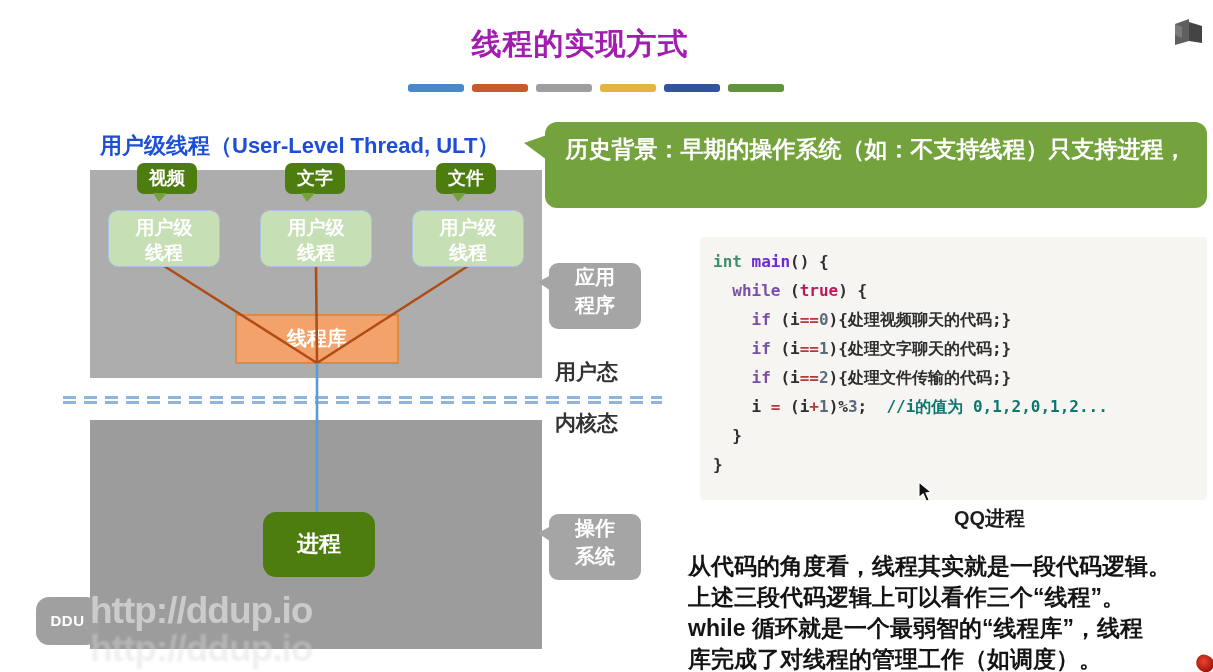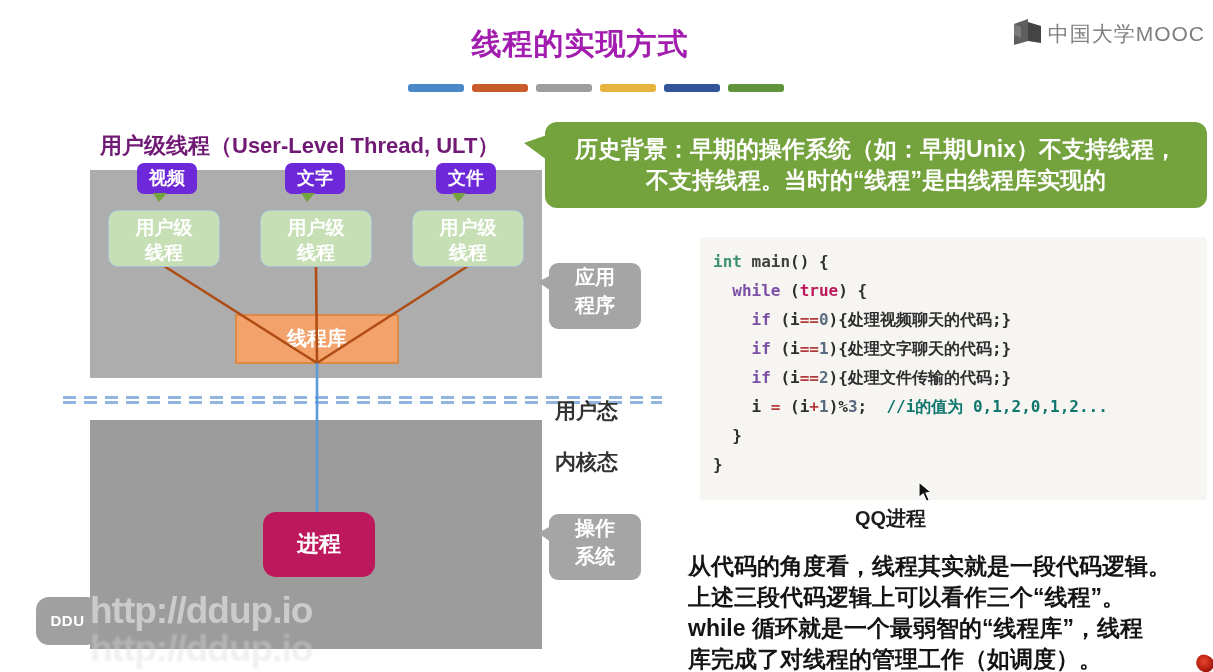--- a/index.html
+++ b/index.html
@@ -15,27 +15,27 @@
     left:380px; top:24px; width:400px; text-align:center;
     font-size:30px; font-weight:bold; color:#a21caf; letter-spacing:1px;
   }
   .bars { left:408px; top:84px; display:flex; gap:8px; }
   .bar { width:56px; height:8px; border-radius:3px; display:inline-block; }
 
   .brand { right:8px; top:18px; display:flex; align-items:center; gap:4px; }
   .brand-text { font-size:21px; color:#7F7F7F; font-weight:500; letter-spacing:1px; }
 
   
-  .ult-heading { left:100px; top:131px; font-size:22px; font-weight:bold; color:#701a75; }
+  .ult-heading { left:100px; top:131px; font-size:22px; font-weight:bold; color:#1d4ed8; }
 
   .gray-box-upper { left:90px; top:170px; width:452px; height:208px; background:#ADADAD; z-index:1; }
   .gray-box-lower { left:90px; top:420px; width:452px; height:229px; background:#9C9C9C; z-index:1; }
 
   .bubble {
-    z-index:5; background:#6d28d9; color:#fff; font-weight:bold; font-size:18px;
+    z-index:5; background:#4d7c0f; color:#fff; font-weight:bold; font-size:18px;
     width:60px; height:31px; border-radius:7px; text-align:center; line-height:30px;
   }
   .bubble::after {
     content:""; position:absolute; left:16px; bottom:-8px;
     border-left:6px solid transparent; border-right:8px solid transparent;
     border-top:9px solid #74A23D;
   }
   .thread-box {
     z-index:4; width:112px; height:57px; border-radius:10px;
     background:#C7DFB5; border:1px solid #A9C4DC;
@@ -52,28 +52,28 @@
   .gcallout {
     z-index:6; width:92px; height:66px; border-radius:9px; background:#A5A5A5;
     color:#fff; font-weight:bold; font-size:20px; line-height:28px;
     text-align:center; 
   }
   .gcallout::before {
     content:""; position:absolute; left:-11px; top:12px;
     border-top:7px solid transparent; border-bottom:9px solid transparent;
     border-right:13px solid #A5A5A5;
   }
-  .mode-label { left:555px; font-size:21px; font-weight:bold; color:#333; z-index:6;margin-top:39px; }
+  .mode-label { left:555px; font-size:21px; font-weight:bold; color:#333; z-index:6; }
   .dash-row {
     left:63px; width:599px; height:3px; z-index:2;
     background:repeating-linear-gradient(90deg,#8FB4DE 0 13px,transparent 13px 21px);
   }
   .process-box {
     left:263px; top:512px; width:112px; height:65px; border-radius:13px; z-index:4;
-    background:#be185d; color:#fff; font-weight:bold; font-size:22px;
+    background:#4d7c0f; color:#fff; font-weight:bold; font-size:22px;
     text-align:center; line-height:63px;
   }
 
   
   .banner {
     left:545px; top:122px; width:662px; height:86px; border-radius:12px;
     background:#74A23D; color:#fff; font-weight:bold; font-size:23px;
     line-height:31px; text-align:center; padding-top:12px; z-index:5;
   }
   .banner::before {
@@ -86,28 +86,28 @@
   .code-panel {
     left:700px; top:237px; width:507px; height:263px;
     background:#F6F5F2; border-radius:4px; padding:10px 0 0 13px; z-index:2;
   }
   .code-line {
     font-family:"DejaVu Sans Mono","Liberation Mono",monospace;
     font-size:16px; font-weight:bold; line-height:29px; white-space:pre; color:#2E2E2E;
   }
   .tk-plain   { color:#2E2E2E; }
   .tk-kw-type { color:#3E9070; }
-  .tk-fn      { color:#404040;margin-top:48px; }
+  .tk-fn      { color:#6d28d9;margin-top:48px; }
   .tk-kw      { color:#7B4FA6;text-align:right; }
   .tk-bool    { color:#be185d; }
   .tk-op      { color:#B23B3B; }
   .tk-num     { color:#5A6B7F; }
   .tk-comment { color:#0f766e; }
 
-  .code-caption { left:855px; top:505px; width:170px; text-align:left;
+  .code-caption { left:855px; top:505px; width:170px; text-align:right;
     font-size:20px; font-weight:600; color:#1c1c1c; z-index:3; }
 
   
   .footer-note { left:688px; top:551px; width:528px; font-size:23px;
     font-weight:600; color:#141414; line-height:31px; }
 
   
   .wm-badge {
     left:36px; top:597px; width:63px; height:48px; border-radius:13px;
     background:#A0A0A0; color:#fff; font-weight:bold; font-size:15px;
@@ -143,21 +143,20 @@
   </div>
 
 <div class="abs brand">
   <span>
     <svg width="32" height="28" viewBox="0 0 32 28">
       <polygon points="2,6 16,1 16,23 2,27" fill="#5f5f5f"></polygon>
       <polygon points="16,4 29,8 29,25 16,23" fill="#444444"></polygon>
       <polygon points="2,6 9,9 9,20 2,17" fill="#7a7a7a"></polygon>
     </svg>
   </span>
-  <span class="brand-text">中国大学MOOC</span>
 </div>
 
 <div class="abs ult-heading">用户级线程（User-Level Thread, ULT）</div>
 
 <div class="abs gray-box-upper"></div>
 <div class="abs gray-box-lower"></div>
 
 <svg class="abs lines-svg" width="1213" height="672" viewBox="0 0 1213 672">
   <line x1="164" y1="266" x2="317" y2="363" stroke="#B04D15" stroke-width="2.6"></line>
   <line x1="316" y1="266" x2="317" y2="363" stroke="#B04D15" stroke-width="2.6"></line>
@@ -195,22 +194,21 @@
 <div class="abs mode-label" style="top:409px;">内核态</div>
 
 <div class="abs process-box">进程</div>
 
 <div class="abs gcallout" style="left:549px; top:514px;">
   <div>操作</div>
   <div>系统</div>
 </div>
 
 <div class="abs banner">
-  <div>历史背景：早期的操作系统（如：早期Unix）不支持线程，</div>
-  <div>不支持线程。当时的“线程”是由线程库实现的</div>
+  <div>历史背景：早期的操作系统（如：不支持线程）只支持进程，</div>
 </div>
 
 <div class="abs code-panel" id="code-lines">
     <div class="code-line"><span class="tk-kw-type">int </span><span class="tk-fn">main</span><span class="tk-plain">() {</span></div>
     <div class="code-line"><span class="tk-plain">  </span><span class="tk-kw">while</span><span class="tk-plain"> (</span><span class="tk-bool">true</span><span class="tk-plain">) {</span></div>
     <div class="code-line"><span class="tk-plain">    </span><span class="tk-kw">if</span><span class="tk-plain"> (i</span><span class="tk-op">==</span><span class="tk-num">0</span><span class="tk-plain">){处理视频聊天的代码;}</span></div>
     <div class="code-line"><span class="tk-plain">    </span><span class="tk-kw">if</span><span class="tk-plain"> (i</span><span class="tk-op">==</span><span class="tk-num">1</span><span class="tk-plain">){处理文字聊天的代码;}</span></div>
     <div class="code-line"><span class="tk-plain">    </span><span class="tk-kw">if</span><span class="tk-plain"> (i</span><span class="tk-op">==</span><span class="tk-num">2</span><span class="tk-plain">){处理文件传输的代码;}</span></div>
     <div class="code-line"><span class="tk-plain">    i </span><span class="tk-op">=</span><span class="tk-plain"> (i</span><span class="tk-op">+</span><span class="tk-num">1</span><span class="tk-plain">)%</span><span class="tk-num">3</span><span class="tk-plain">;  </span><span class="tk-comment">//i的值为 0,1,2,0,1,2...</span></div>
     <div class="code-line"><span class="tk-plain">  }</span></div>

